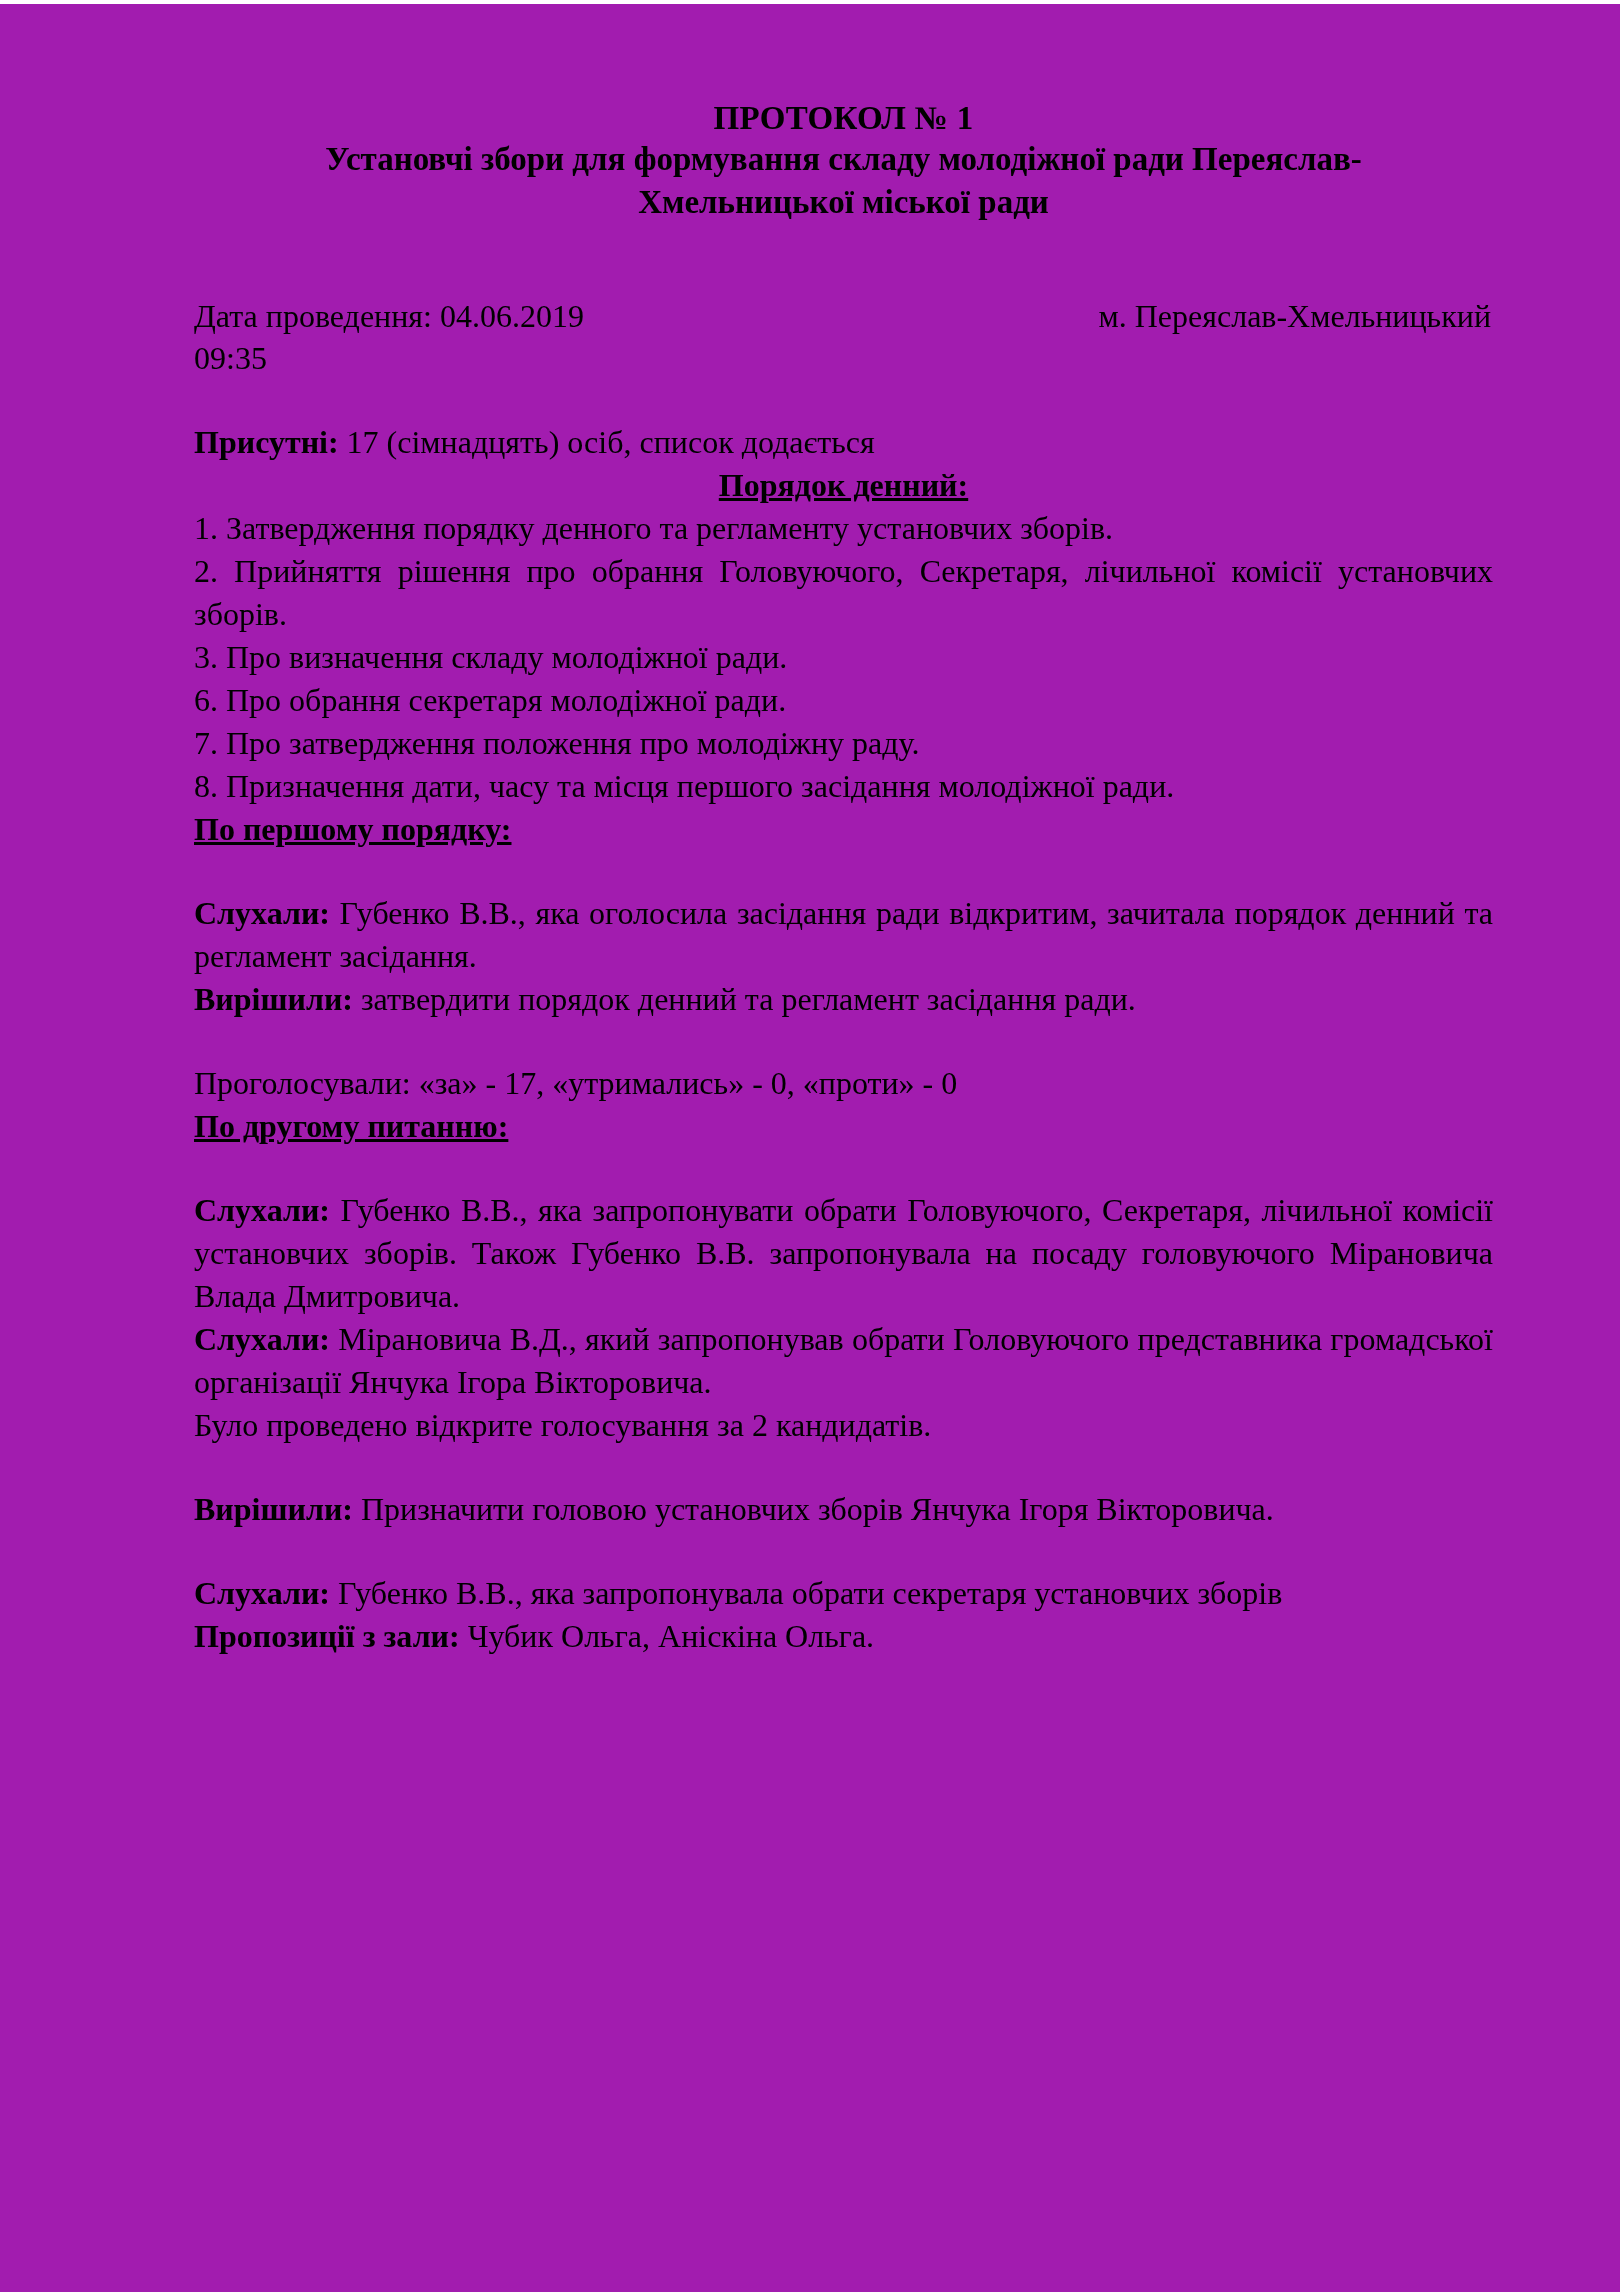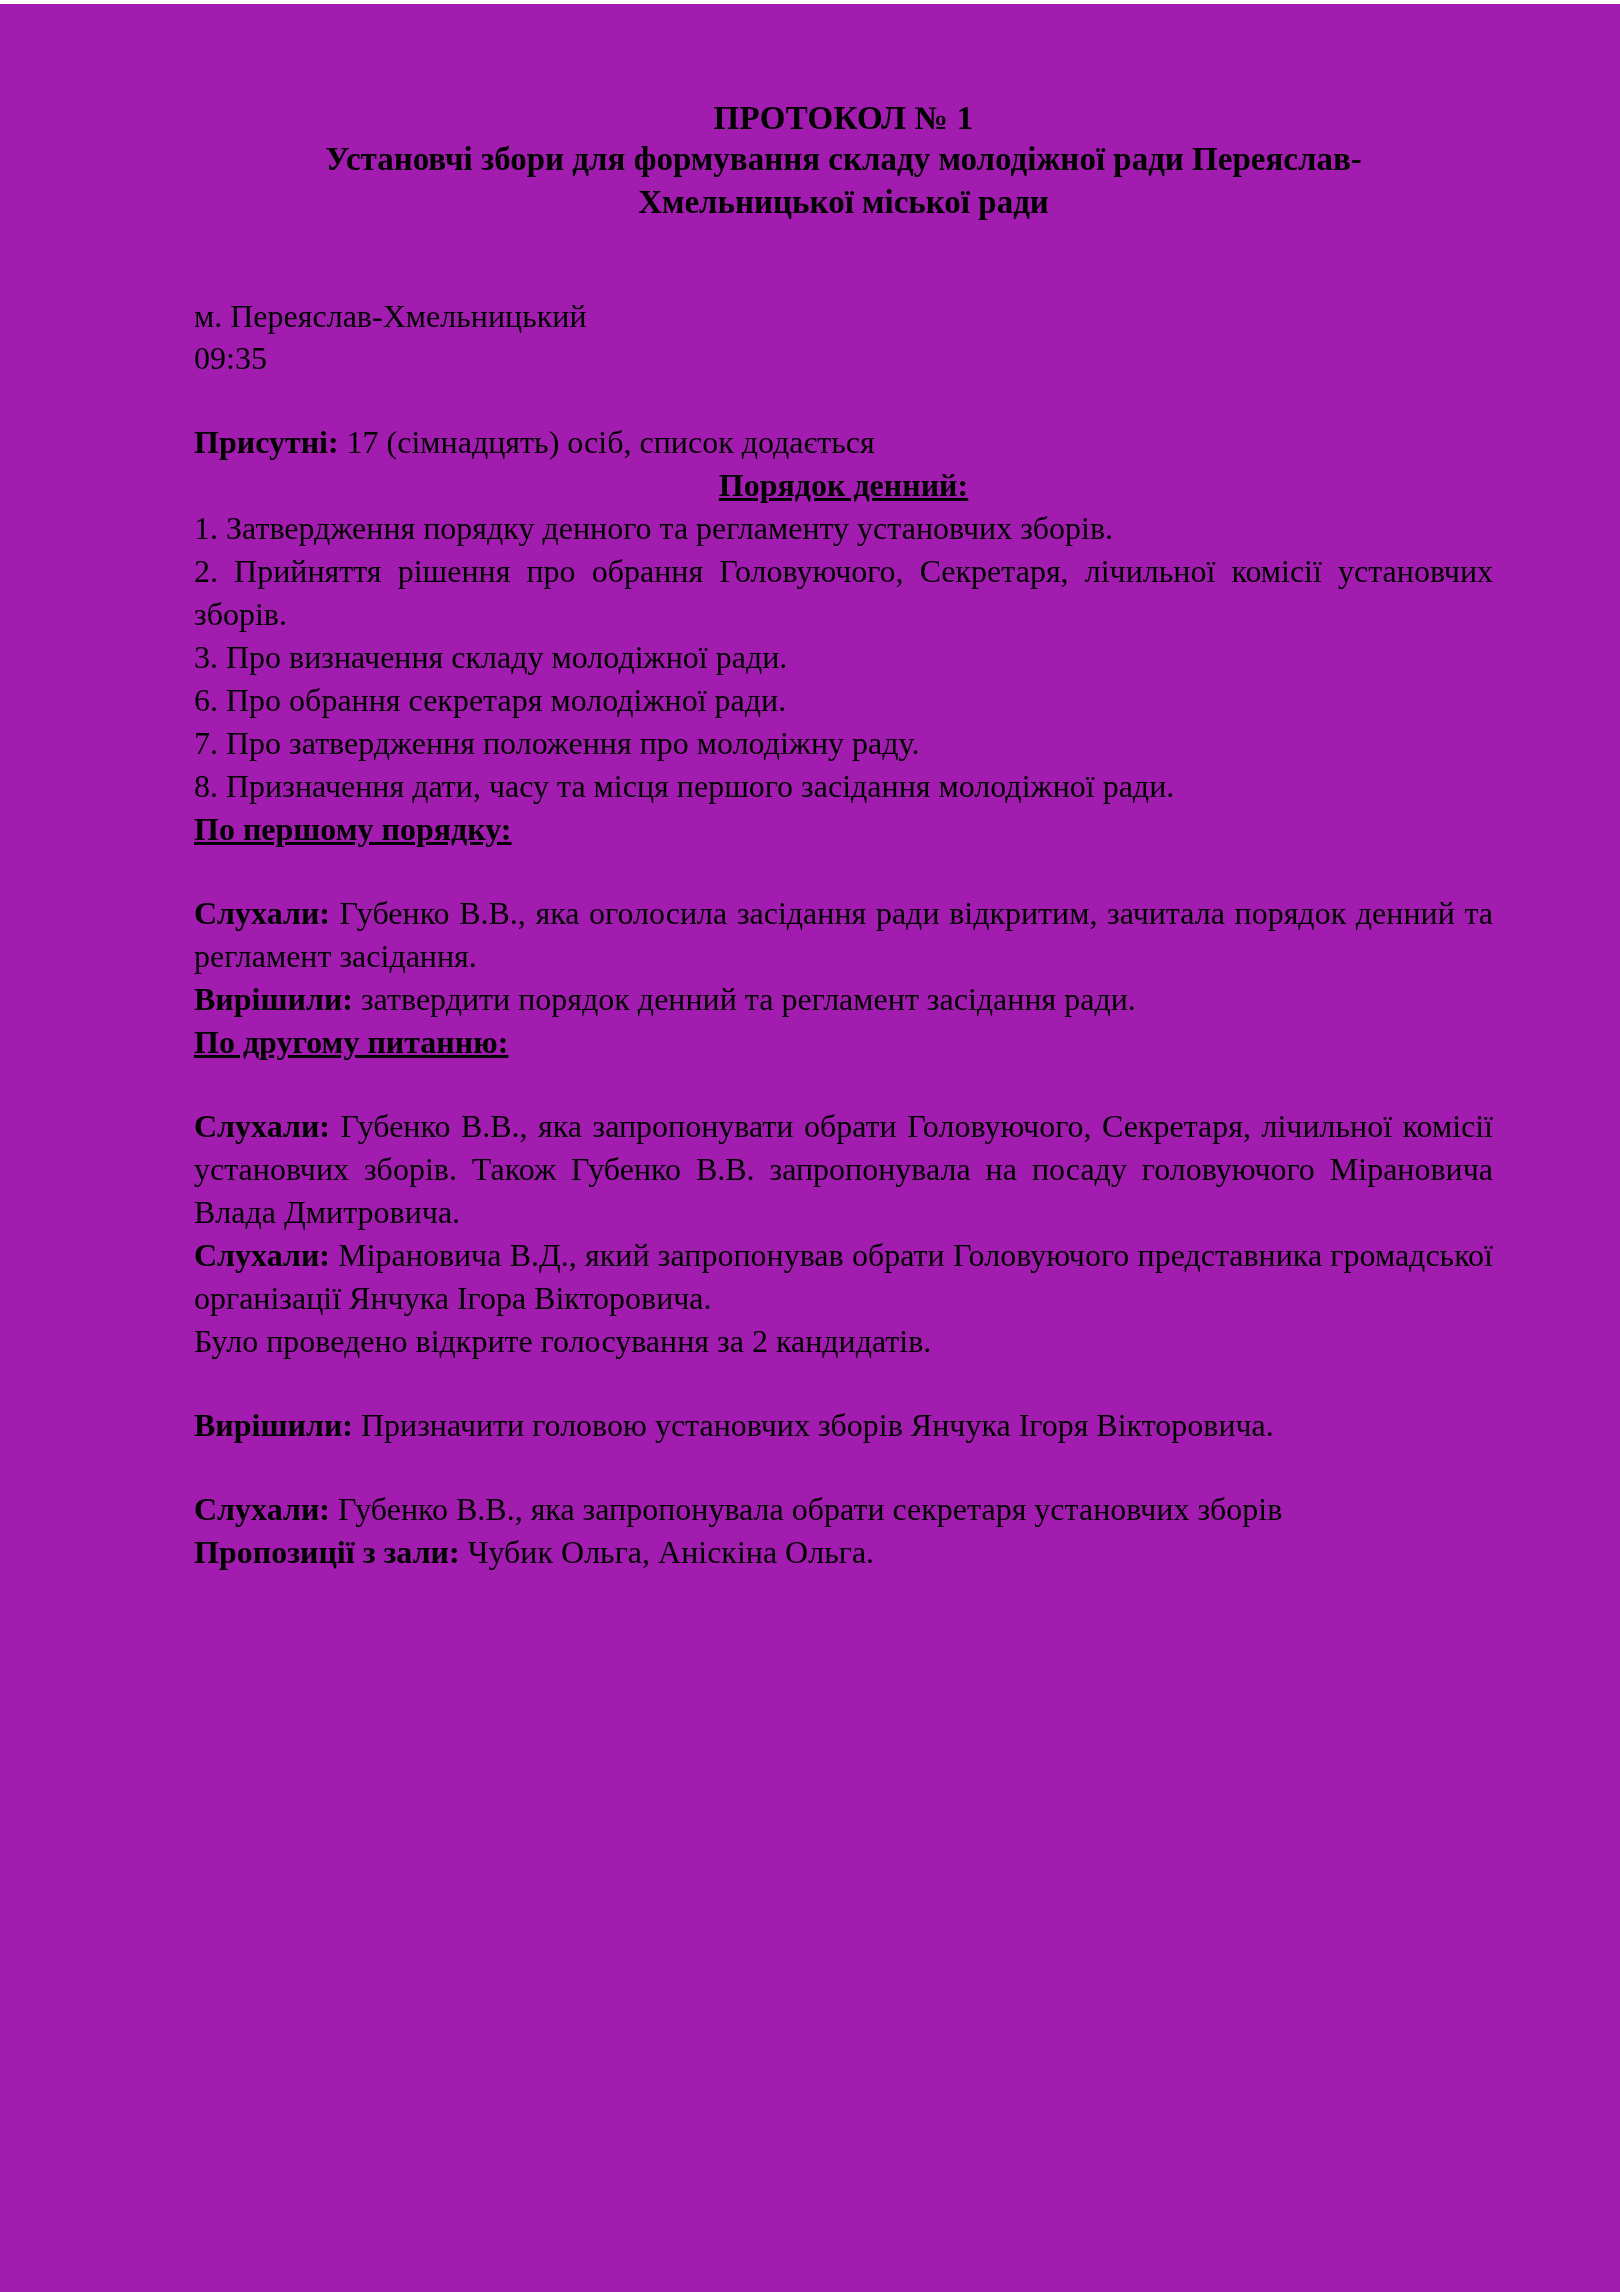--- a/index.html
+++ b/index.html
@@ -118,20 +118,21 @@
 <div class="page">
   <div class="content">
 
     <div class="title-block">
       <div class="doc-title">ПРОТОКОЛ № 1</div>
       <div class="doc-subtitle">Установчі збори для формування складу молодіжної ради Переяслав-</div>
       <div class="doc-subtitle">Хмельницької міської ради</div>
     </div>
 
     <div class="meta-row">
+      <div class="meta-left">Дата проведення: 04.06.2019</div>
       <div class="meta-right">м. Переяслав-Хмельницький</div>
     </div>
     <div class="meta-time">09:35</div>
 
     <p class="gap-md"><span class="b">Присутні:</span><span> 17 (сімнадцять) осіб, список додається</span></p>
 
     <p class="centered-heading gap-md"><span>Порядок денний:</span></p>
 
     <ul class="agenda gap-md">
       <li>1. Затвердження порядку денного та регламенту установчих зборів.</li>
@@ -141,20 +142,21 @@
       <li>7. Про затвердження положення про молодіжну раду.</li>
       <li>8. Призначення дати, часу та місця першого засідання молодіжної ради.</li>
     </ul>
 
     <p class="section-heading gap-md"><span>По першому порядку:</span></p>
 
     <p class="justified gap-md"><span class="b">Слухали:</span><span> Губенко В.В., яка оголосила засідання ради відкритим, зачитала порядок денний та регламент засідання.</span></p>
 
     <p class="justified"><span class="b">Вирішили:</span><span> затвердити порядок денний та регламент засідання ради.</span></p>
 
+    <p class="gap-md">Проголосували:  «за» - 17, «утримались» - 0, «проти» - 0</p>
 
     <p class="section-heading gap-md"><span>По другому питанню:</span></p>
 
     <p class="justified gap-md"><span class="b">Слухали:</span><span> Губенко В.В., яка запропонувати обрати Головуючого, Секретаря, лічильної комісії установчих зборів. Також Губенко В.В. запропонувала на посаду головуючого Мірановича Влада Дмитровича.</span></p>
 
     <p class="justified"><span class="b">Слухали:</span><span> Мірановича В.Д., який запропонував обрати Головуючого представника громадської організації Янчука Ігора Вікторовича.</span></p>
 
     <p>Було проведено відкрите голосування за 2 кандидатів.</p>
 
 

